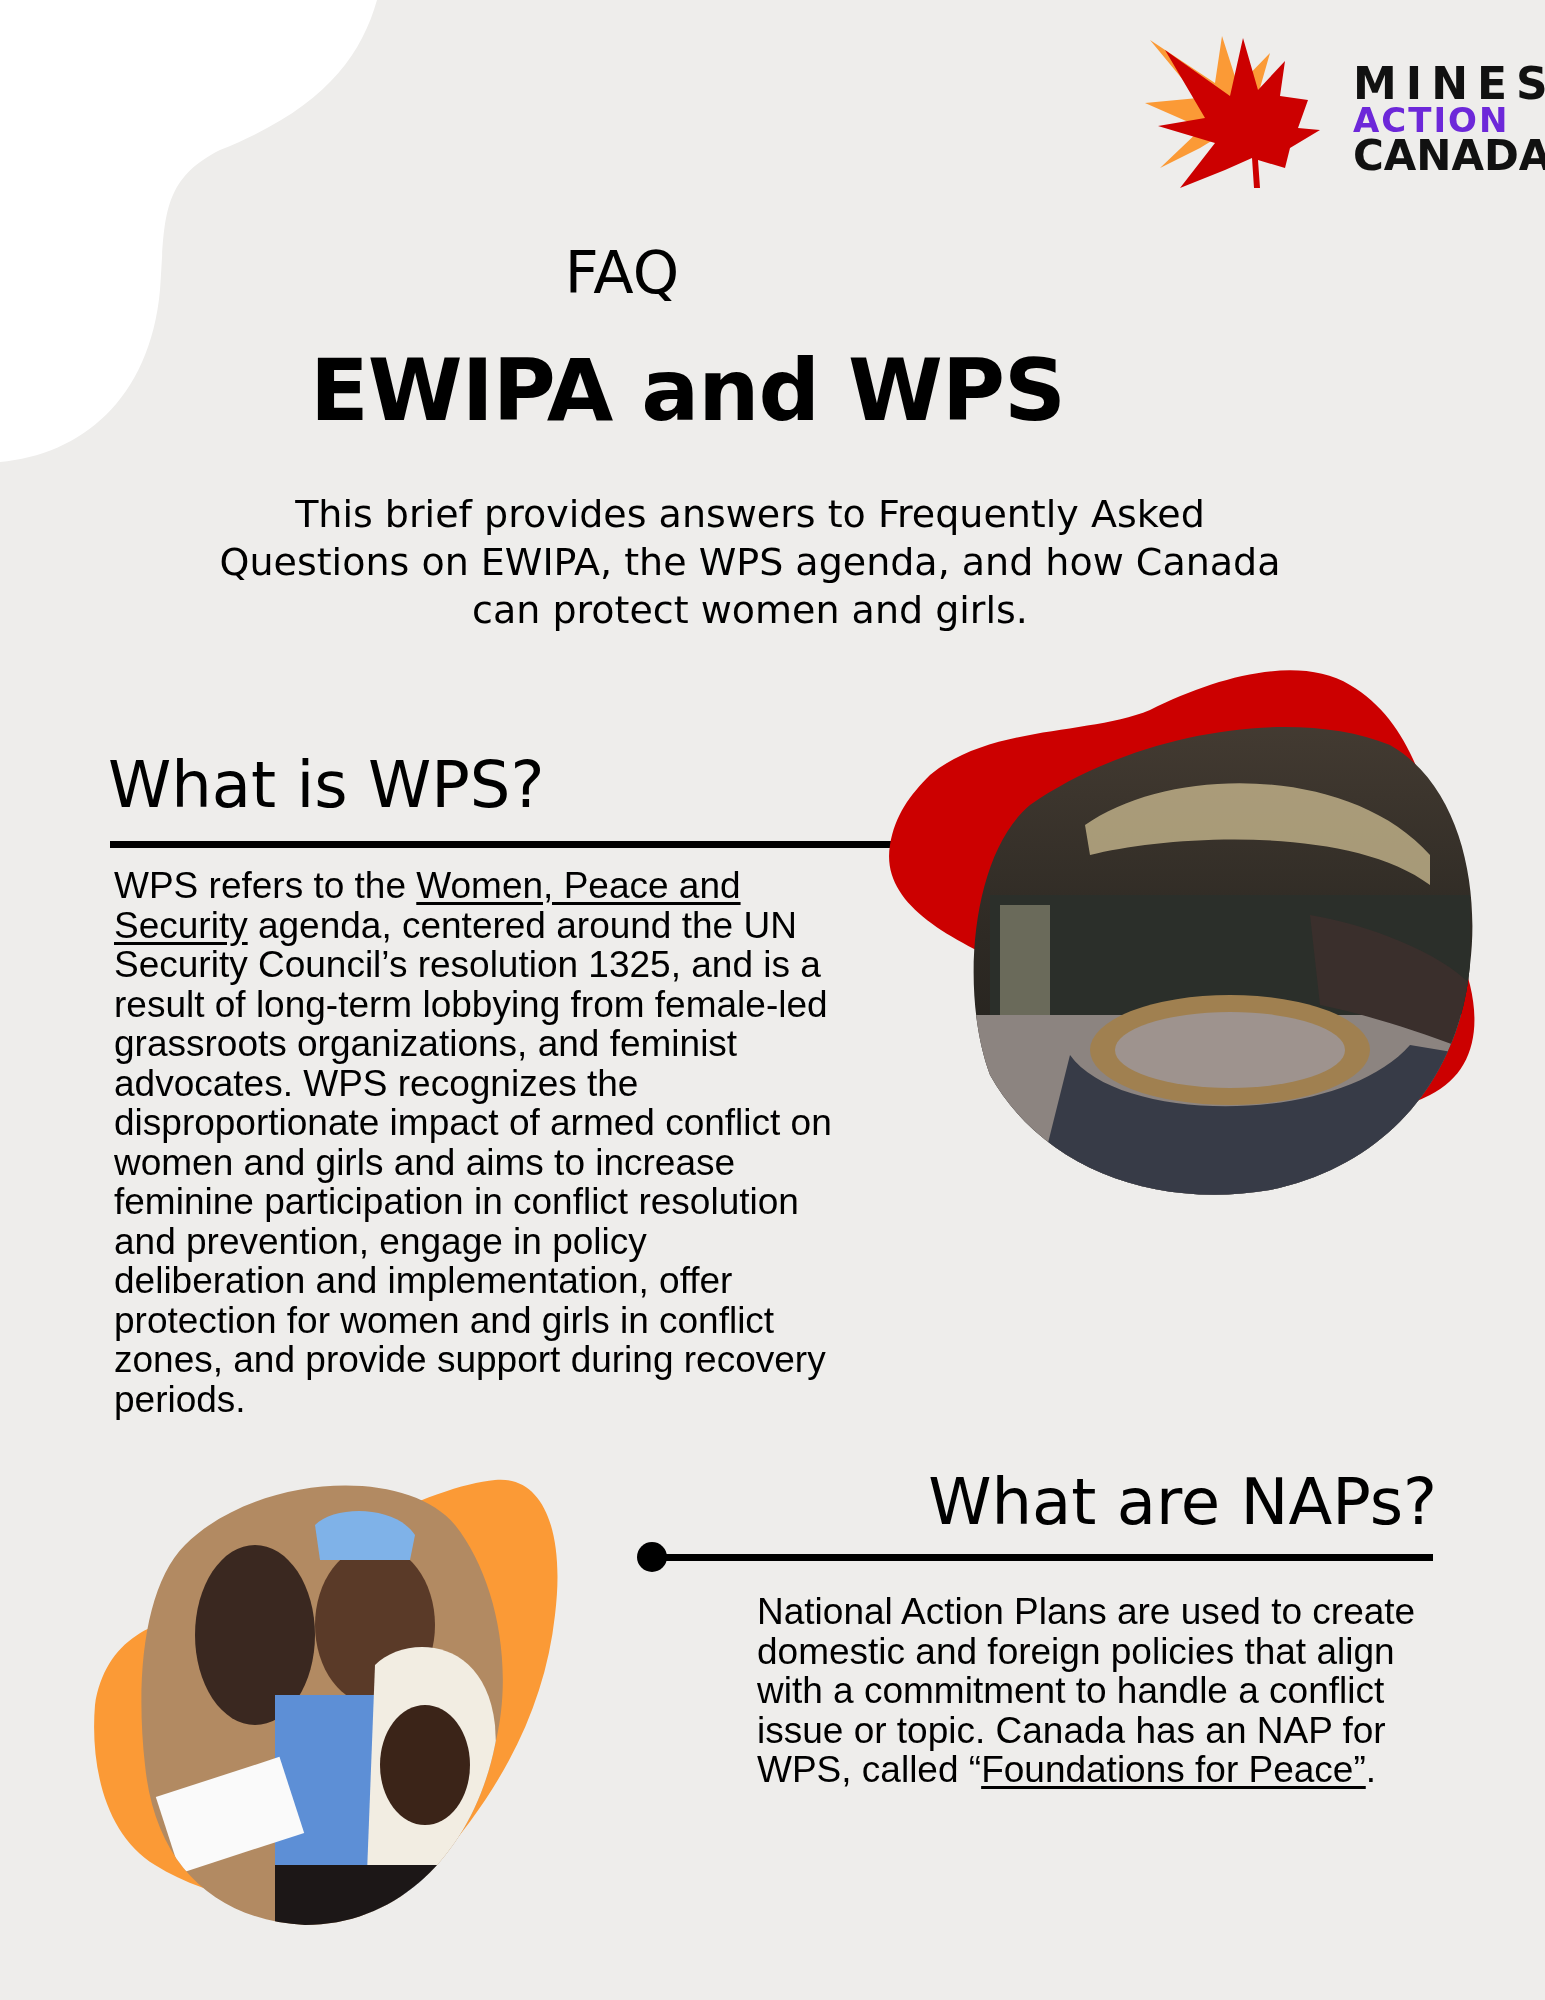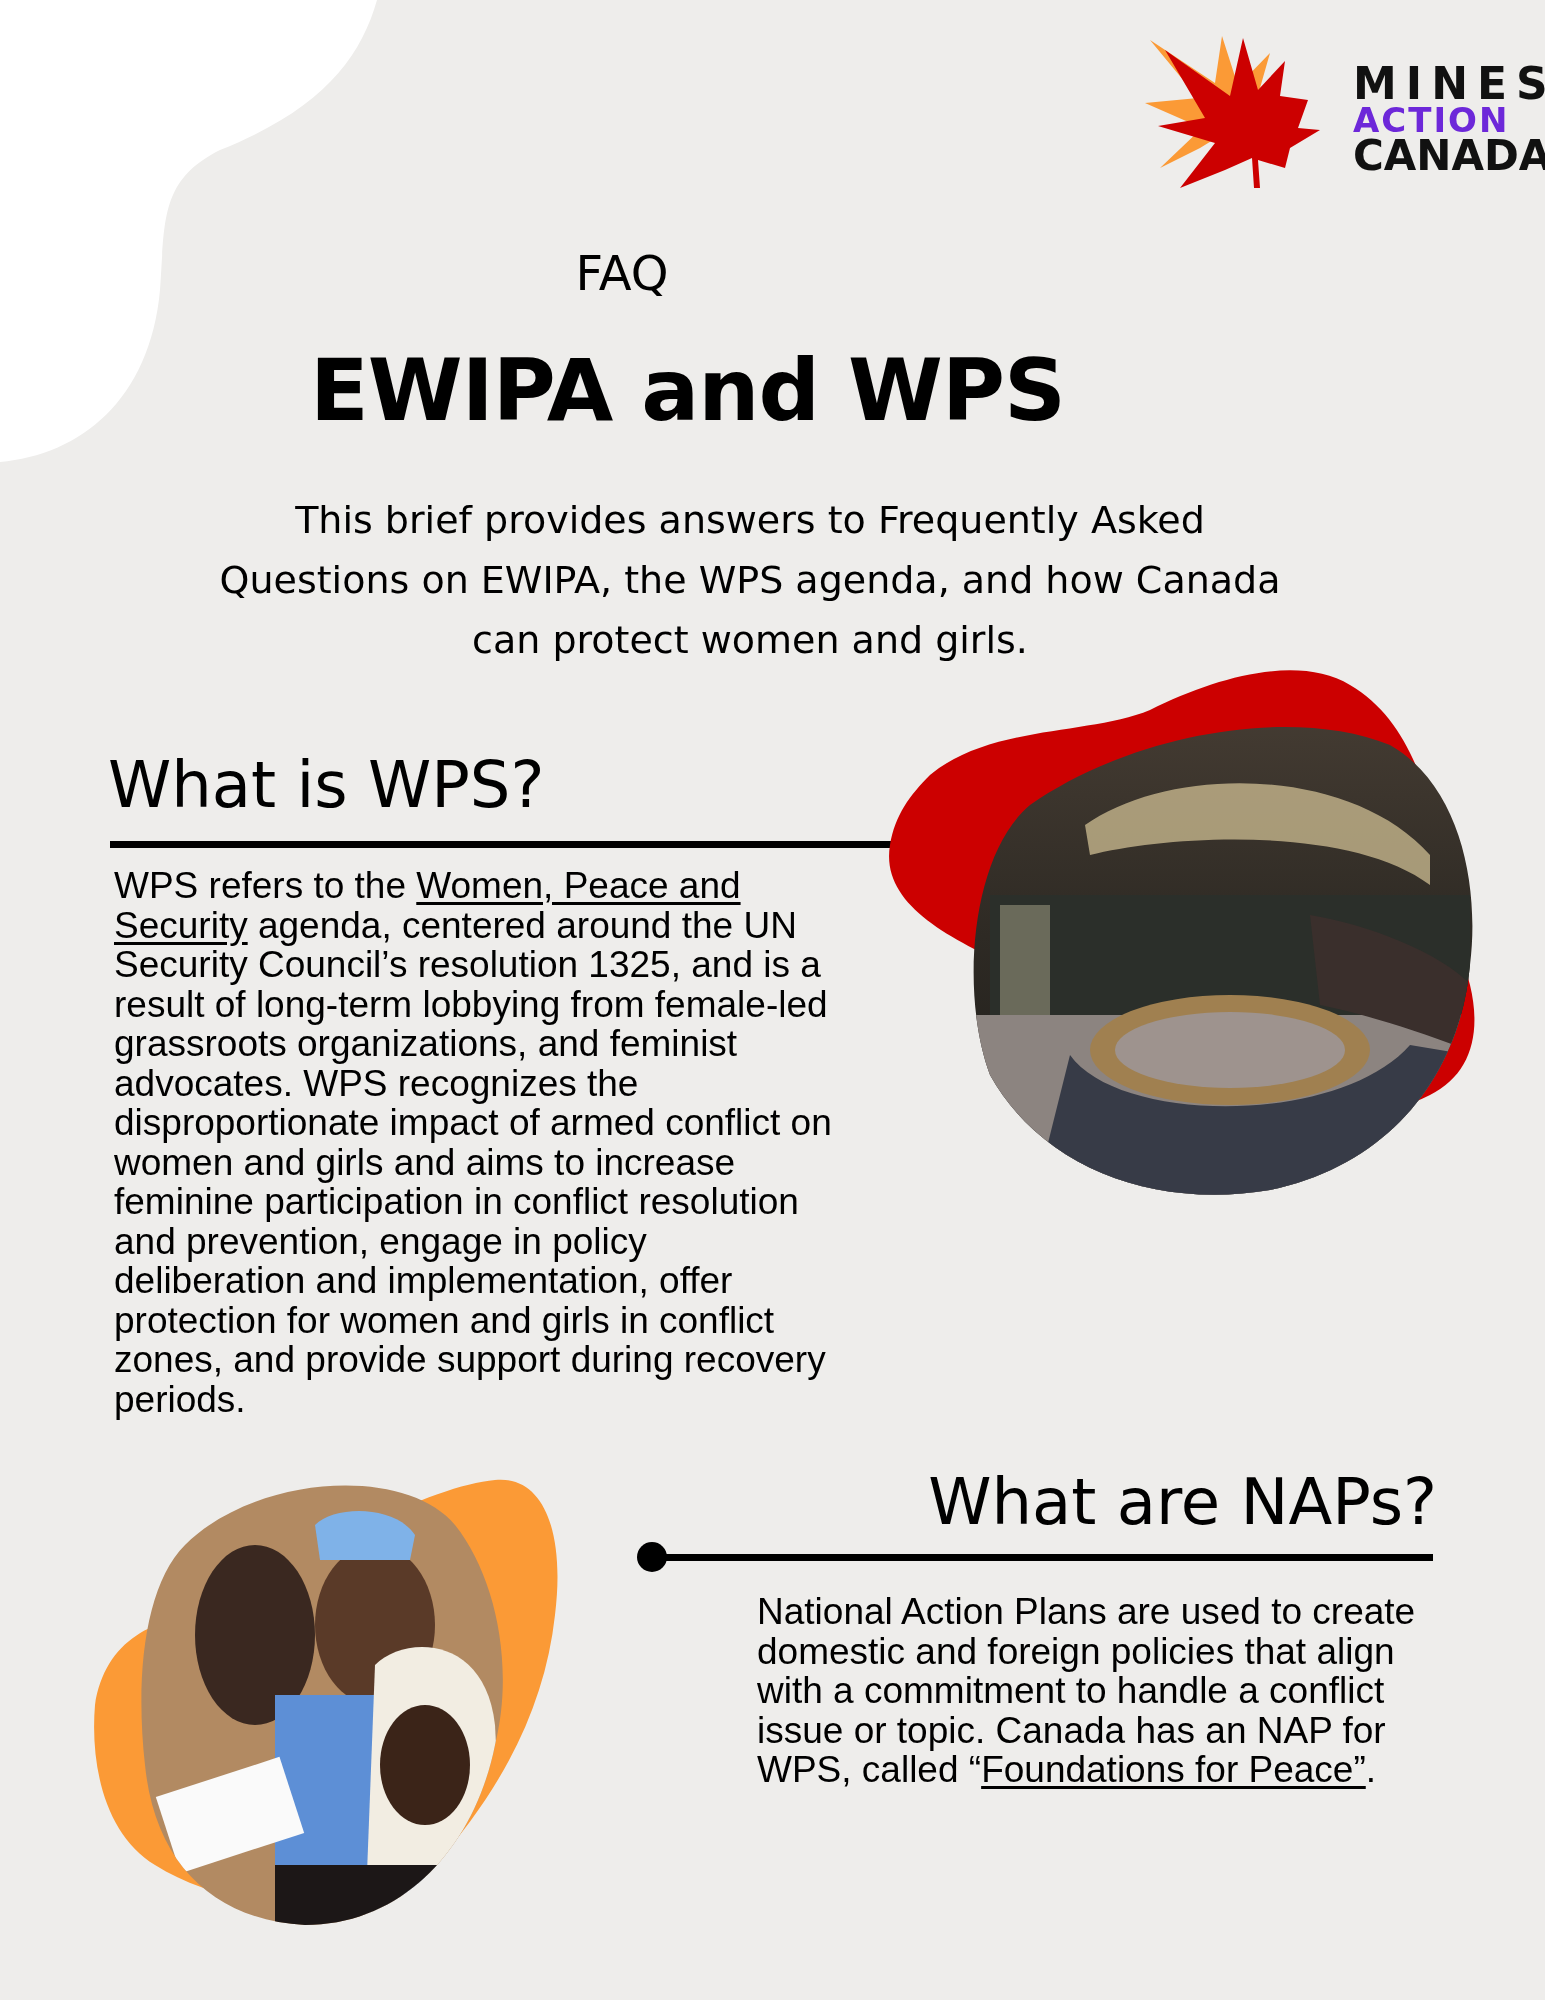--- a/index.html
+++ b/index.html
@@ -11,25 +11,25 @@
   }
   .corner-blob { position: absolute; left: 0; top: 0; width: 420px; height: 470px; }
   .logo { position: absolute; left: 1135px; top: 28px; width: 380px; height: 160px; }
   .logo svg.leaf { position: absolute; left: 5px; top: 0; width: 210px; height: 170px; }
   .logo-text { position: absolute; left: 218px; top: 38px; font-family: "DejaVu Sans", sans-serif; font-weight: bold; line-height: 36px; }
   .logo-text .l1 { font-size: 44px; letter-spacing: 9px; color: #111; }
   .logo-text .l2 { font-size: 34px; letter-spacing: 2px; color: #6d28d9; }
   .logo-text .l3 { font-size: 42px; letter-spacing: 0px; color: #111; }
 
   .faq { position: absolute; left: 0; width: 1244px; top: 228px; text-align: center;
-         font-family: "DejaVu Sans", sans-serif; font-size: 48px; font-weight: normal; line-height: 90px; }
+         font-family: "DejaVu Sans", sans-serif; font-size: 59px; font-weight: normal; line-height: 90px; }
   .main-title { position: absolute; left: 0; width: 1375px; top: 340px; text-align: center;
          font-family: "DejaVu Sans", sans-serif; font-size: 86px; font-weight: bold; line-height: 100px; letter-spacing: -1px; }
   .intro { position: absolute; left: 200px; width: 1100px; top: 490px; text-align: center;
-         font-family: "DejaVu Sans", sans-serif; font-size: 38px; line-height: 60px; }
+         font-family: "DejaVu Sans", sans-serif; font-size: 38px; line-height: 48px; }
 
   .heading { position: absolute; font-family: "DejaVu Sans", sans-serif; font-weight: normal; font-size: 64px; line-height: 80px; }
   .h-wps { left: 108px; top: 745px; }
   .h-naps { right: 108px; top: 1462px; text-align: right; }
 
   .rule { position: absolute; height: 7px; background: #000; }
   .rule-wps { left: 110px; top: 841px; width: 830px; }
   .dot { position: absolute; width: 30px; height: 30px; border-radius: 50%; background: #000; }
   .dot-wps { left: 929px; top: 822px; }
   .rule-naps { left: 655px; top: 1554px; width: 778px; }

